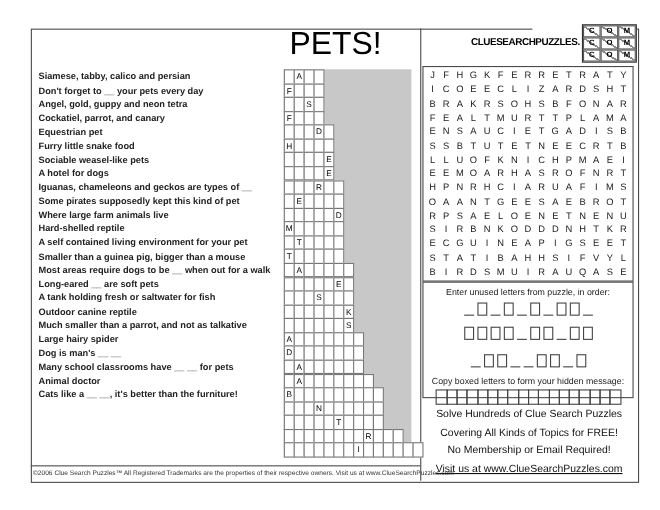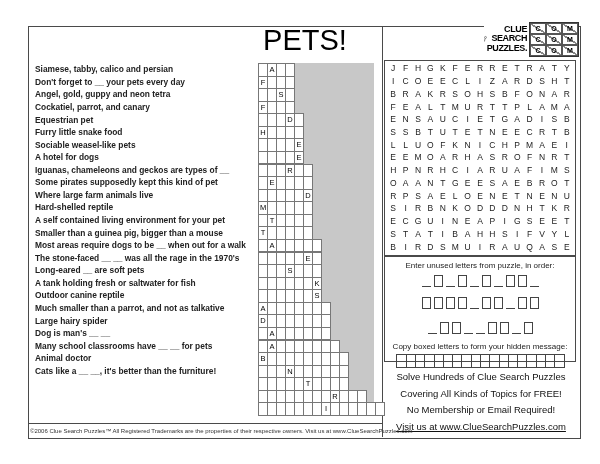--- a/index.html
+++ b/index.html
@@ -18,21 +18,21 @@
         white-space:nowrap;color:#222;}
   
   .gray-block{position:absolute;left:258px;top:63px;width:116px;height:353px;}
   .xrow{position:absolute;display:flex;}
   .xcell{box-sizing:border-box;width:10px;height:13.5px;margin-right:-1px;
         border:1px solid #777;background:#fff;font-size:7.5px;line-height:12.5px;
         text-align:center;color:#000;}
   
   .logo{position:absolute;left:484px;top:19px;width:95px;height:40px;background:#fff;
         display:flex;align-items:center;justify-content:flex-end;}
-  .logo-text{display:flex;flex-direction:column;align-items:flex-end;margin-right:2px;
+  .logo-text{display:flex;flex-direction:row;align-items:flex-end;margin-right:2px;
         font-weight:bold;font-size:9px;line-height:9.5px;letter-spacing:-0.4px;color:#000;}
   .com-grid{display:grid;grid-template-columns:repeat(3,16px);grid-auto-rows:11px;
         border:1px solid #333;}
   .com-cell{box-sizing:border-box;border:1px solid #555;font-size:7px;font-weight:bold;
         text-align:center;line-height:9px;color:#000;
         background:linear-gradient(to right top,transparent 45%,#888 45%,#888 55%,transparent 55%);}
   
   .ws-box{position:absolute;left:384px;top:60px;width:192px;height:196px;
         border:1px solid #4a4a4a;box-sizing:border-box;}
   .ws-grid{position:absolute;left:2px;top:1px;width:186px;height:191px;
@@ -78,21 +78,20 @@
       <div class="clue">Furry little snake food</div>
       <div class="clue">Sociable weasel-like pets</div>
       <div class="clue">A hotel for dogs</div>
       <div class="clue">Iguanas, chameleons and geckos are types of __</div>
       <div class="clue">Some pirates supposedly kept this kind of pet</div>
       <div class="clue">Where large farm animals live</div>
       <div class="clue">Hard-shelled reptile</div>
       <div class="clue">A self contained living environment for your pet</div>
       <div class="clue">Smaller than a guinea pig, bigger than a mouse</div>
       <div class="clue">Most areas require dogs to be __ when out for a walk</div>
-      <div class="clue">The stone-faced __ __ was all the rage in the 1970's</div>
       <div class="clue">Long-eared __ are soft pets</div>
       <div class="clue">A tank holding fresh or saltwater for fish</div>
       <div class="clue">Outdoor canine reptile</div>
       <div class="clue">Much smaller than a parrot, and not as talkative</div>
       <div class="clue">Large hairy spider</div>
       <div class="clue">Dog is man's __ __</div>
       <div class="clue">Many school classrooms have __ __ for pets</div>
       <div class="clue">Animal doctor</div>
       <div class="clue">Cats like a __ __, it's better than the furniture!</div>
     </div>

